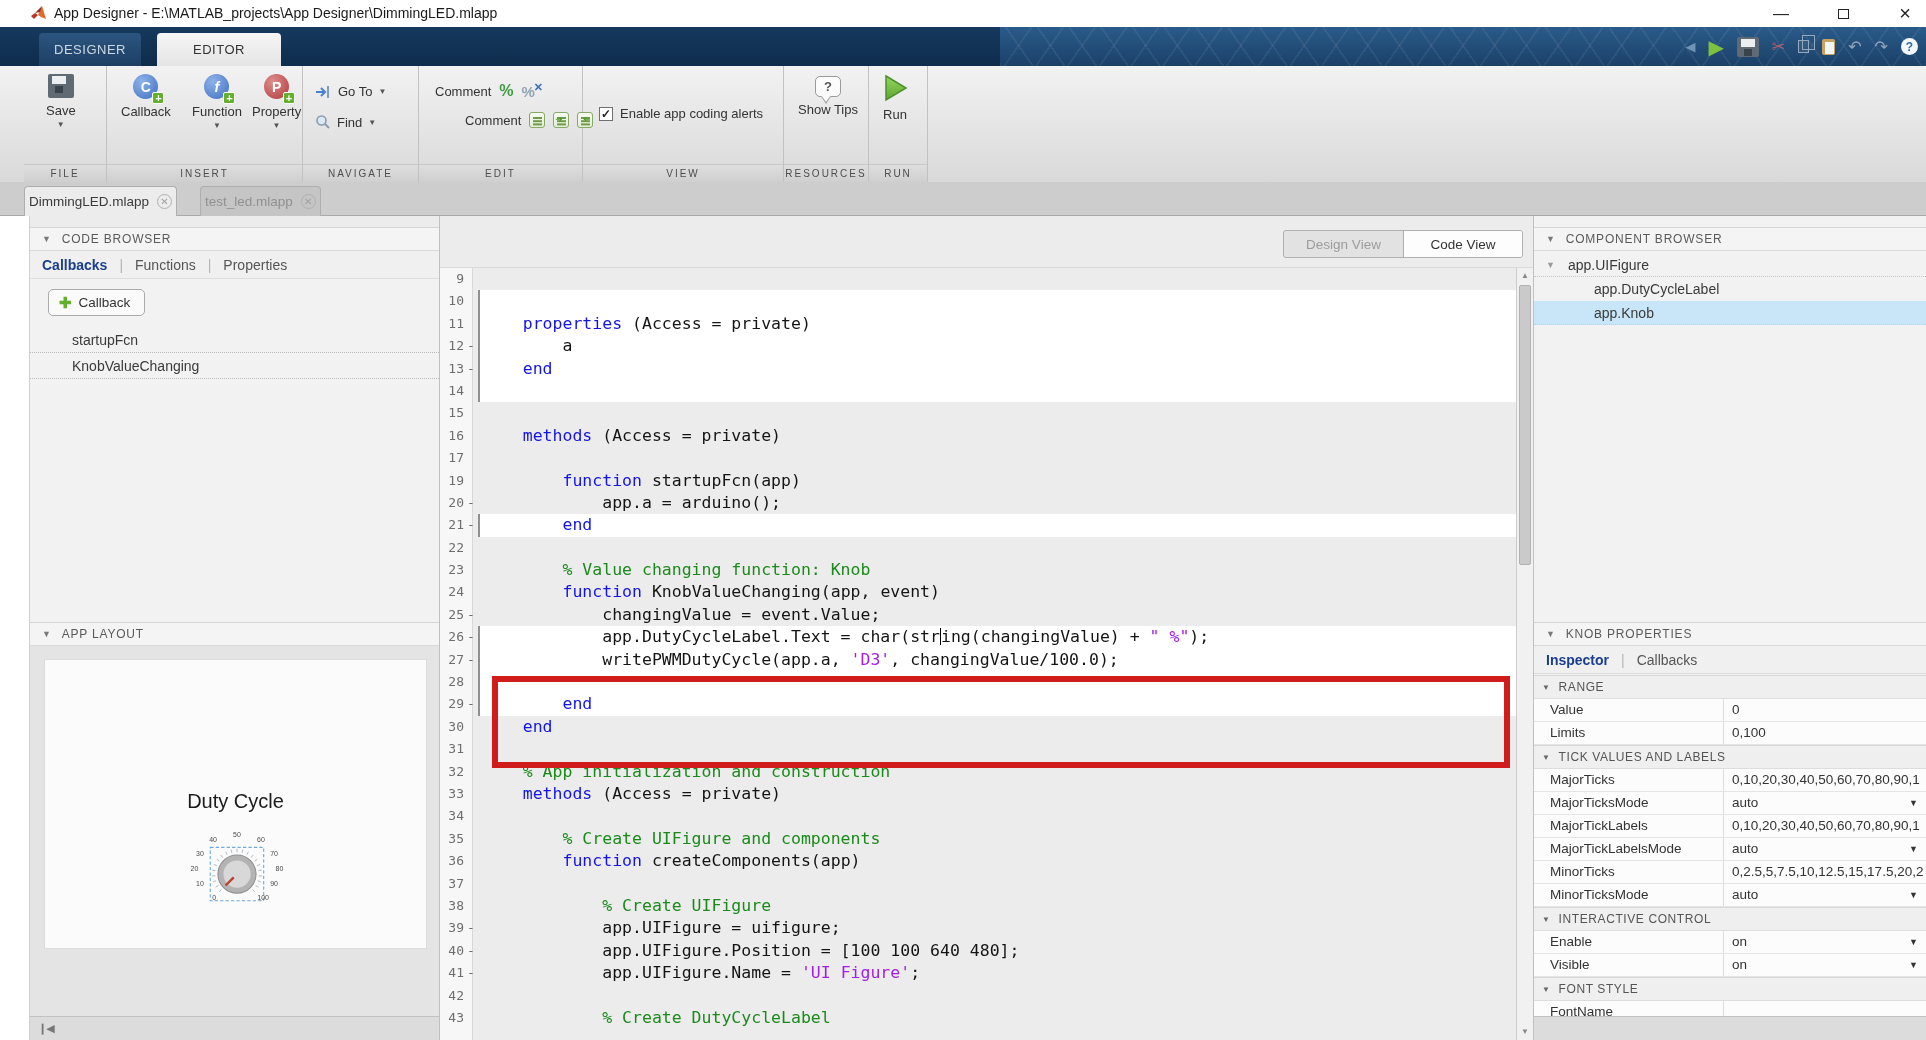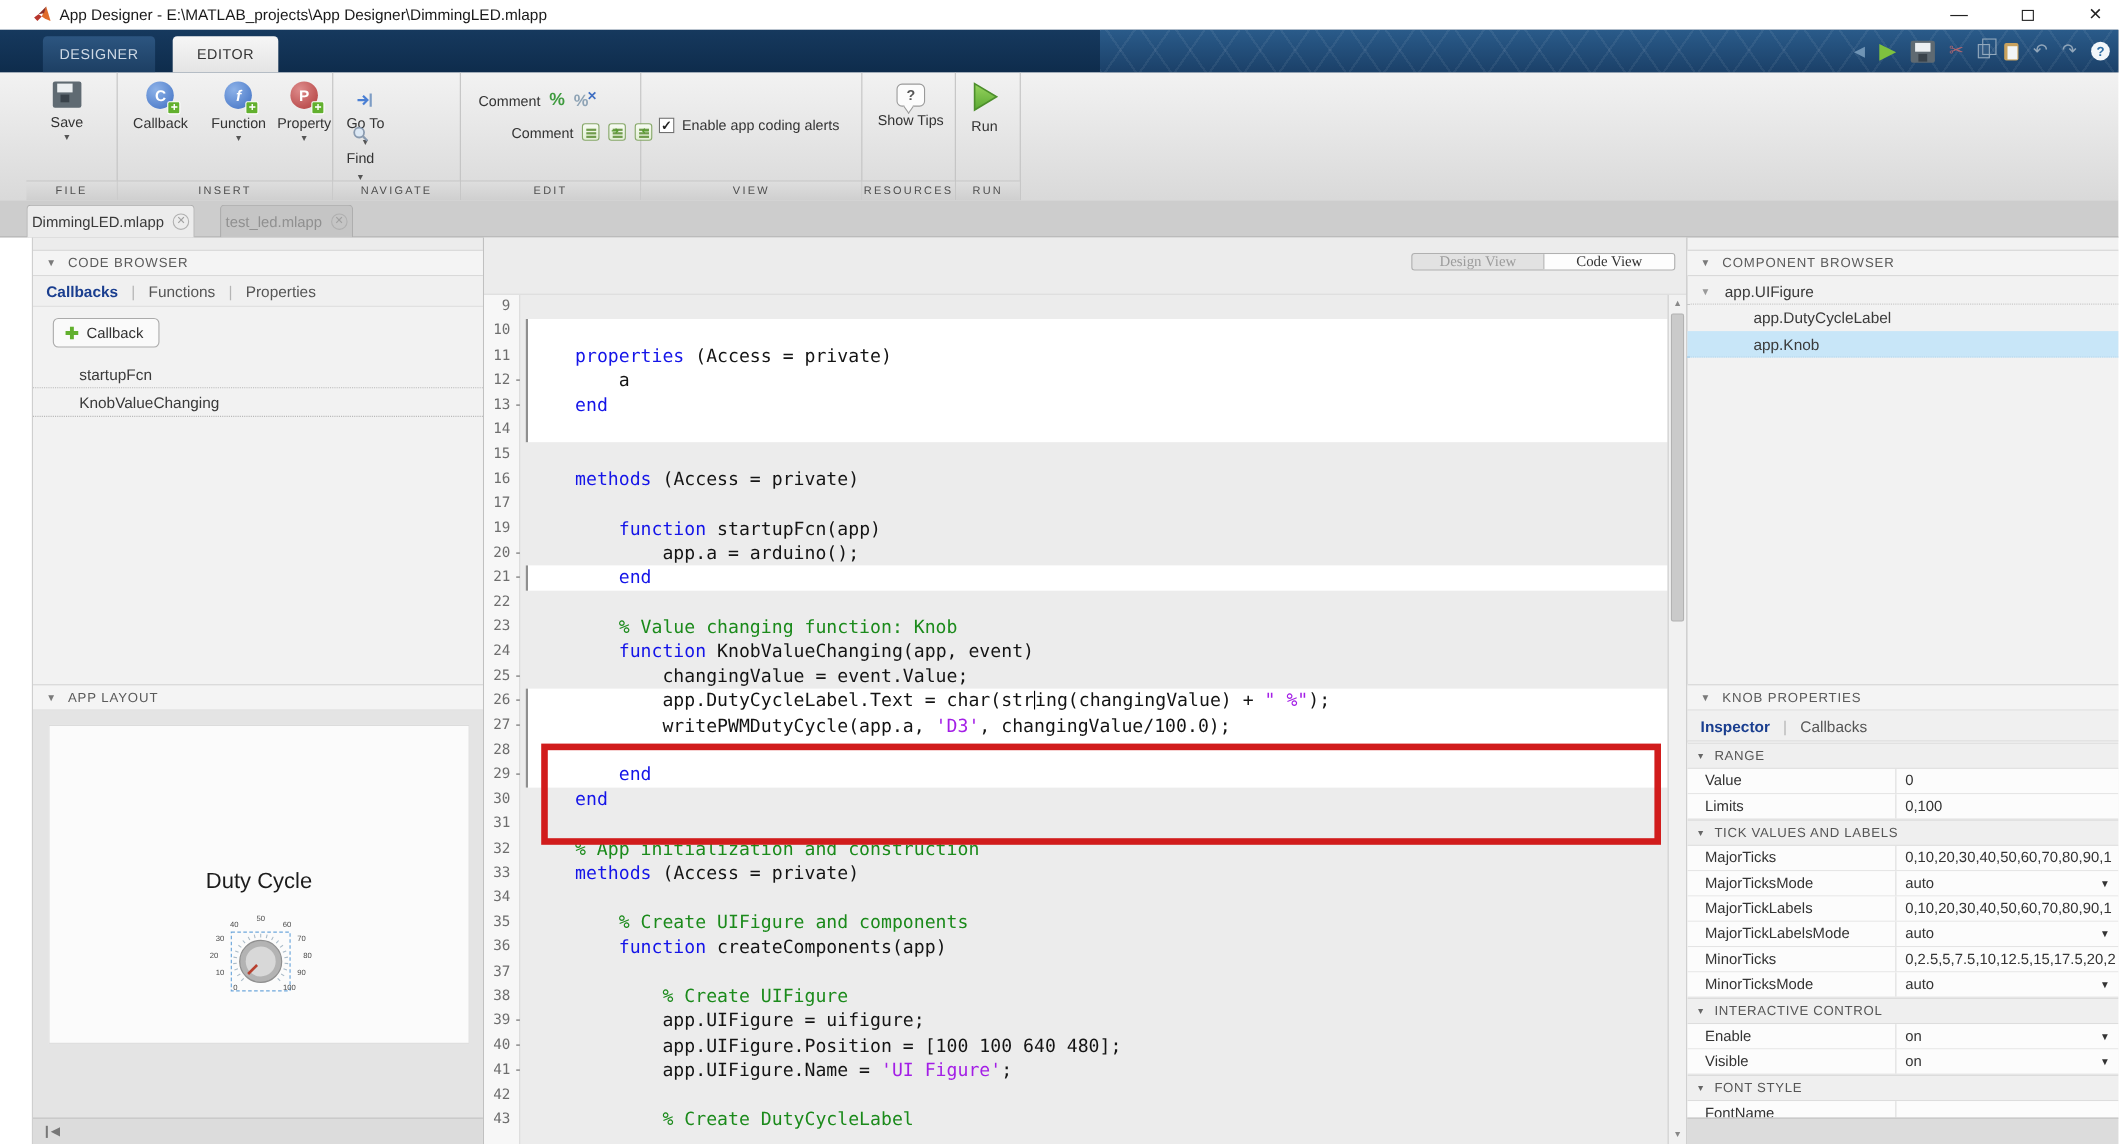--- a/index.html
+++ b/index.html
@@ -22,21 +22,21 @@
   #ribbontabs { position:absolute; left:0; top:27px; width:1926px; height:39px;
     background:linear-gradient(#16395e,#0e2c4c); overflow:hidden; }
   #ribbontabs .lattice { position:absolute; left:1000px; top:0; right:0; bottom:0;
     background:
      repeating-linear-gradient(55deg, rgba(255,255,255,0.06) 0 2px, transparent 2px 26px),
      repeating-linear-gradient(-55deg, rgba(255,255,255,0.06) 0 2px, transparent 2px 26px),
      linear-gradient(#2a5b8a,#1b4068); }
   .rtab { position:absolute; top:6px; height:33px; border-radius:4px 4px 0 0; font-size:13px;
     letter-spacing:0.5px; display:flex; align-items:center; justify-content:center; cursor:default; }
   .rtab.inactive { left:39px; width:102px; background:linear-gradient(#2c5580,#1d3f63); color:#cdd8e4; }
-  .rtab.active { left:157px; width:96px; background:linear-gradient(#f6f6f6,#e4e4e4); color:#333; }
+  .rtab.active { left:157px; width:124px; background:linear-gradient(#f6f6f6,#e4e4e4); color:#333; }
   #qat { position:absolute; right:8px; top:0; height:39px; display:flex; align-items:center; gap:13px; z-index:2; }
   .qico { font-size:16px; line-height:1; cursor:default; }
   .floppy { position:relative; width:22px; height:20px; background:#5f6a72; border-radius:2px; }
   .floppy::before { content:""; position:absolute; left:4px; top:2px; width:14px; height:8px; background:#eceff1; }
   .floppy::after { content:""; position:absolute; left:7px; top:12px; width:8px; height:7px; background:#39424a; }
   .qcopy { position:relative; width:11px; height:13px; border:1.5px solid #93a9bd; background:rgba(255,255,255,0.08); }
   .qcopy::before { content:""; position:absolute; left:3px; top:-6px; width:11px; height:13px; border:1.5px solid #93a9bd; }
   .qpaste { position:relative; width:13px; height:16px; background:#c9a25e; border-radius:2px; }
   .qpaste::before { content:""; position:absolute; left:3px; top:3px; width:9px; height:12px; background:#f2f5f7; }
   .qhelp { width:17px; height:17px; border-radius:50%; background:#f3f7fa; color:#2e6da4;
@@ -53,21 +53,21 @@
   .bigbtn { position:absolute; top:8px; display:flex; flex-direction:column; align-items:center; cursor:default; }
   .bigbtn .lbl { font-size:13px; color:#333; margin-top:5px; }
   .dd { font-size:8px; color:#555; margin-top:2px; }
   .cico { position:relative; width:25px; height:25px; border-radius:50%; color:#fff; font-weight:bold;
     font-size:14px; display:flex; align-items:center; justify-content:center; }
   .cico.blue { background:radial-gradient(circle at 35% 30%, #8db2e8, #3f6fc2); }
   .cico.red  { background:radial-gradient(circle at 35% 30%, #de8c8c, #b03a3a); }
   .cico .plus { position:absolute; right:-6px; bottom:-5px; width:12px; height:12px; background:#62b02e;
     color:#fff; font-size:11px; font-weight:bold; line-height:11px; text-align:center; border:1px solid #fff;
     border-radius:2px; }
-  .navrow { position:absolute; left:12px; display:flex; align-items:center; gap:6px; font-size:13px; color:#333; cursor:default;flex-direction:column; }
+  .navrow { position:absolute; left:12px; display:flex; align-items:center; gap:6px; font-size:13px; color:#333; cursor:default; }
   .editrow { position:absolute; display:flex; align-items:center; gap:8px; font-size:13px; color:#333; cursor:default; }
   .pct { color:#3f9b3f; font-weight:bold; font-size:16px; }
   .pctx { position:relative; color:#8ea3b5; font-weight:bold; font-size:15px; }
   .pctx i { position:absolute; right:-8px; top:-2px; font-style:normal; color:#3f6fc2; font-size:11px; font-weight:bold; }
   .indico { width:16px; height:16px; border:1px solid #86a868; border-radius:3px;
     background:linear-gradient(#f7fbf2,#e2efd4); position:relative; }
   .indico::before { content:""; position:absolute; left:3px; top:4px; width:9px; height:1.6px;
     background:#6f9b4b; box-shadow:0 3.2px 0 #6f9b4b, 0 6.4px 0 #6f9b4b; }
   .indico.a::after, .indico.b::after { content:"➜"; position:absolute; left:1px; top:1px; font-size:9px; color:#569b2e; }
   .indico.b::after { transform:scaleX(-1); left:5px; }
@@ -128,22 +128,22 @@
     border:1px solid #dcdcdc; }
   #al-duty { position:absolute; left:0; width:100%; top:130px; text-align:center; font-size:20px; color:#1c1c1c; }
   #al-knob { position:absolute; left:132px; top:165px; }
   .strip { position:absolute; left:0; right:0; bottom:0; height:24px; background:#dcdcdc;
     border-top:1px solid #c2c2c2; font-size:11px; color:#777; display:flex; align-items:center; }
   .strip .sgl { margin-left:8px; letter-spacing:-1px; cursor:default; }
 
   
   #topstrip { position:absolute; left:0; top:0; width:100%; height:52px; background:#ececec;
     border-bottom:1px solid #d9d9d9; }
-  #viewtoggle { position:absolute; right:10px; top:14px; height:16px; display:flex;
-    border:1px solid #b0b0b0; border-radius:3px; overflow:hidden; background:#e2e2e2;font-family:Liberation Serif, serif; }
+  #viewtoggle { position:absolute; right:10px; top:14px; height:28px; display:flex;
+    border:1px solid #b0b0b0; border-radius:3px; overflow:hidden; background:#e2e2e2; }
   #viewtoggle .seg { width:119px; display:flex; align-items:center; justify-content:center;
     font-size:13.5px; cursor:default; }
   #viewtoggle .seg.inactive { color:#9c9c9c; }
   #viewtoggle .seg.active { background:#fdfdfd; color:#333; border-left:1px solid #b0b0b0; }
 
   #editor { position:absolute; left:0; top:52px; right:0; bottom:0; background:#ececec; overflow:hidden; }
   #gutterbg { position:absolute; left:0; top:0; width:33px; bottom:0; background:#f7f7f7;
     border-right:1px solid #d8d8d8; }
   .edblock { position:absolute; left:38px; right:17px; background:#fff; border-left:2px solid #8f8f8f; }
   #ed-lines { position:absolute; left:0; top:0; right:17px; }

